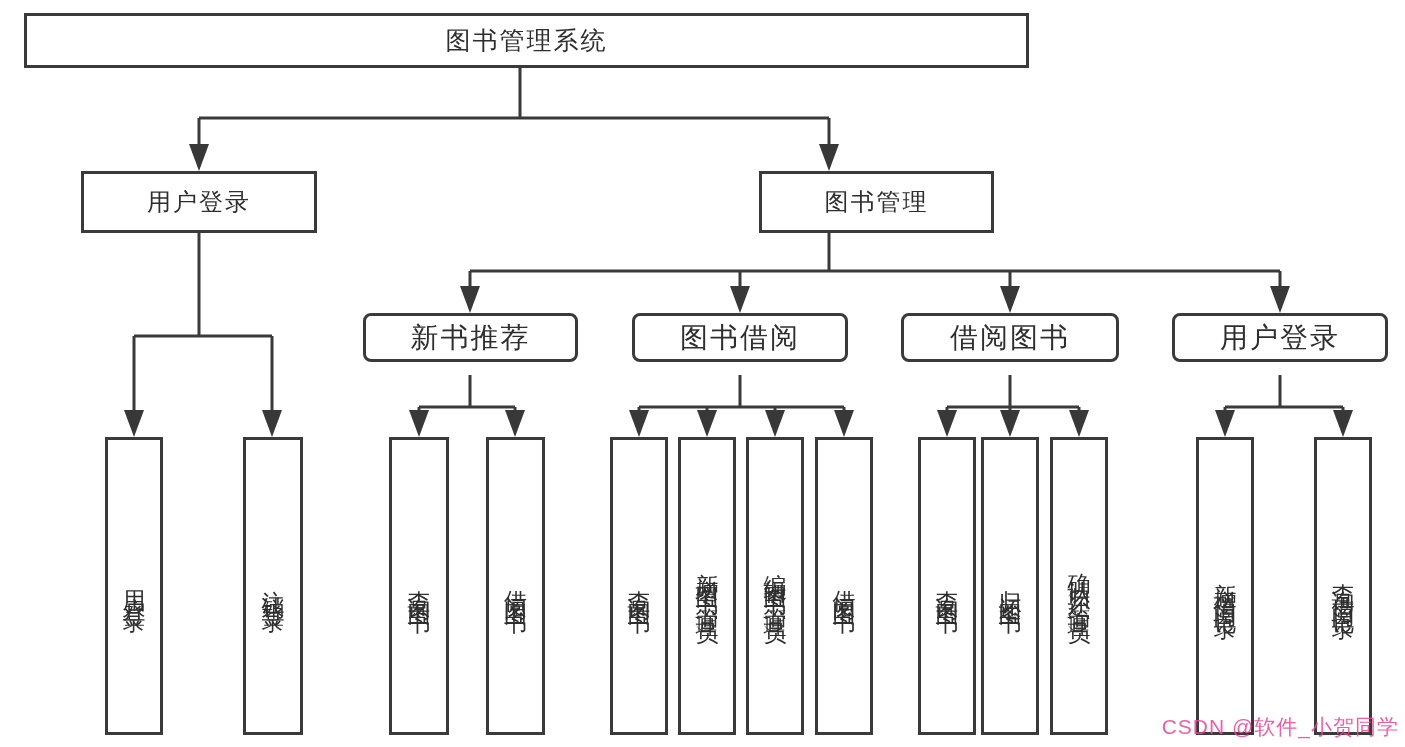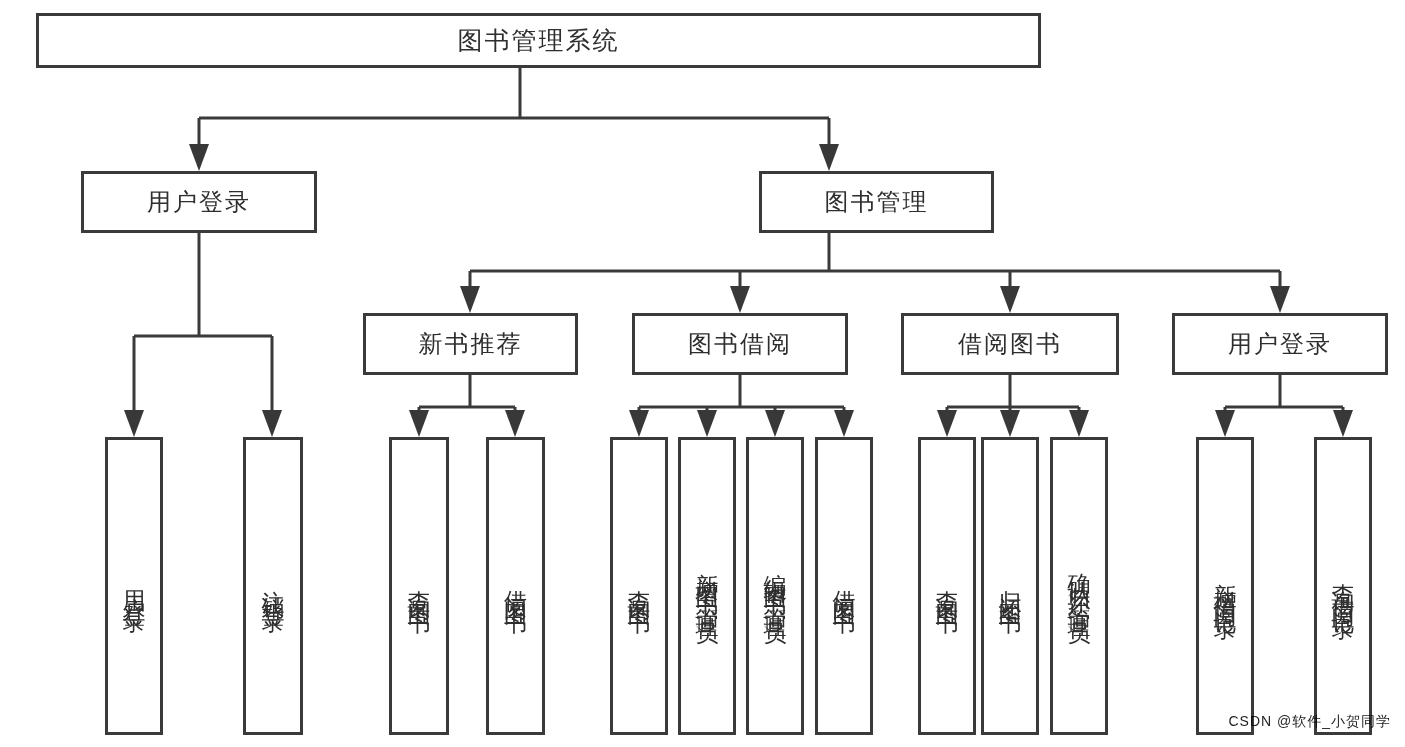--- a/index.html
+++ b/index.html
@@ -27,35 +27,36 @@
     box-sizing: border-box;
     border: 3px solid #3a3a3a;
     background: #ffffff;
     display: flex;
     align-items: center;
     justify-content: center;
     color: #2e2e2e;
     z-index: 1;
   }
   .node-root {
-    left: 36px; top: 13px;
+    left: 24px; top: 13px;
     width: 1005px; height: 55px;
     font-size: 25px;
     letter-spacing: 2px;
     text-align: right;
   }
   .node-l2 {
     top: 171px; height: 62px;
     font-size: 24px;
     letter-spacing: 2px;
   }
   .node-l3 {
-    top: 313px; height: 62px;
-    font-size: 24px;
+    top: 313px; height: 49px;
+    font-size: 28px;
     letter-spacing: 2px;
+    border-radius: 8px;
   }
   .leaf {
     position: absolute;
     top: 437px; height: 298px;
     box-sizing: border-box;
     border: 3px solid #3a3a3a;
     background: #ffffff;
     display: flex;
     align-items: center;
     justify-content: center;
@@ -65,24 +66,24 @@
     writing-mode: vertical-rl;
     text-orientation: mixed;
     font-size: 23px;
     letter-spacing: 7px;
     color: #2e2e2e;
     line-height: 1.0;
     white-space: nowrap;
   }
   .watermark {
     position: absolute;
-    right: 14px;
+    right: 6px;
     top: 713px;
-    font-size: 14px;
-    color: #000000;
+    font-size: 21px;
+    color: #ec4899;
     opacity: 0.88;
     letter-spacing: 1px;
     z-index: 2;
     white-space: nowrap;
   }
 </style>
 </head>
 <body>
 
 <div id="stage">

